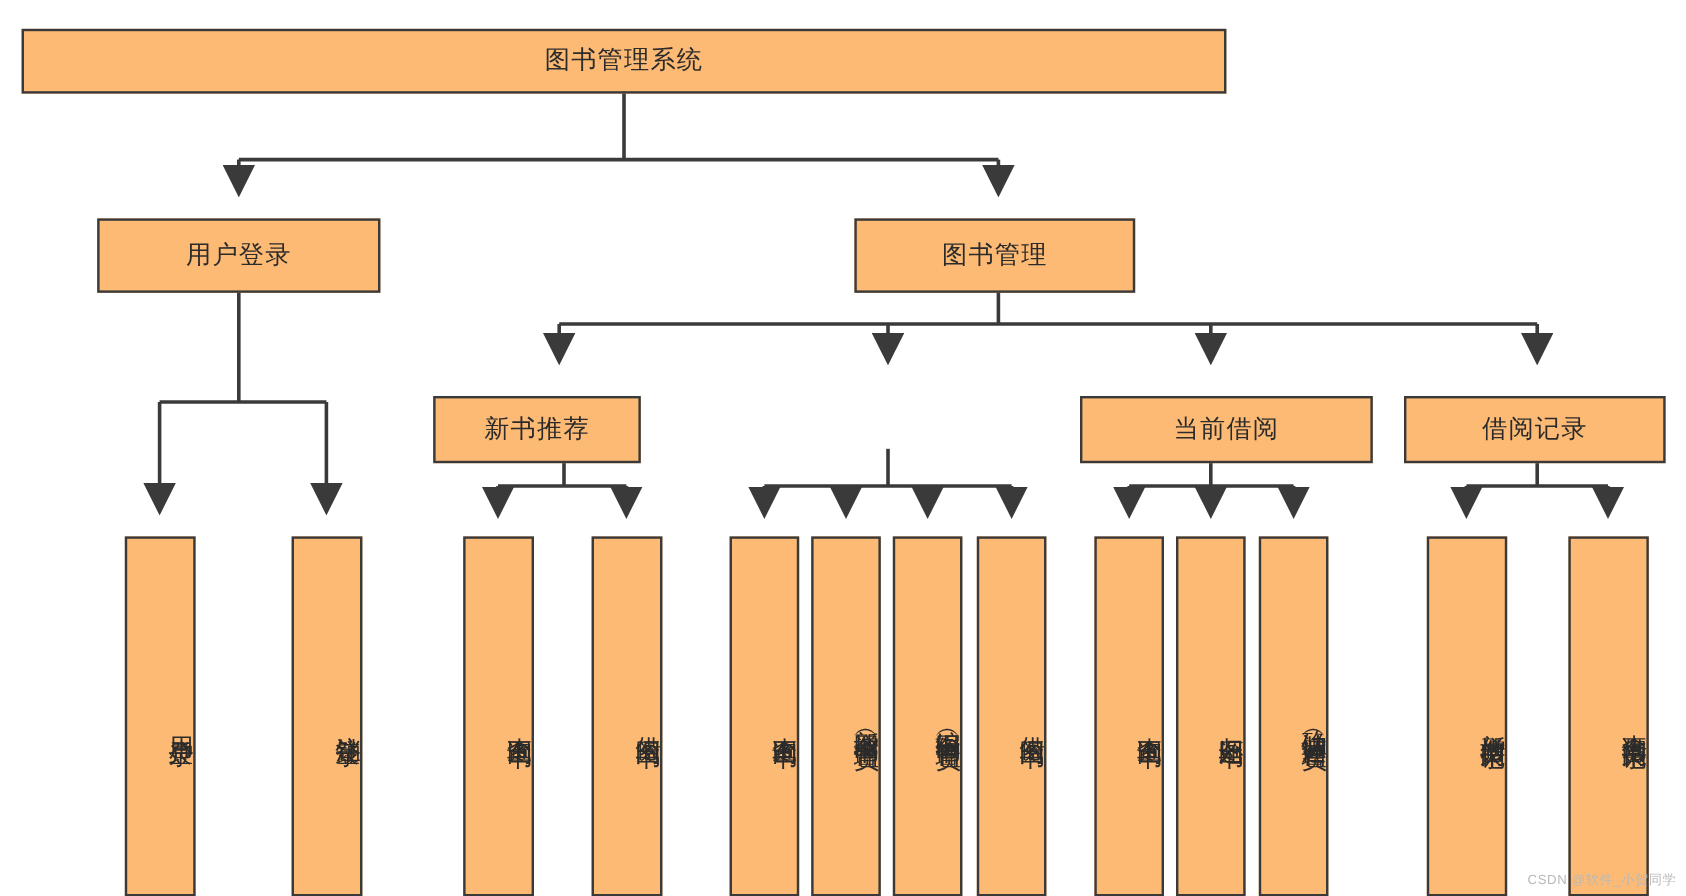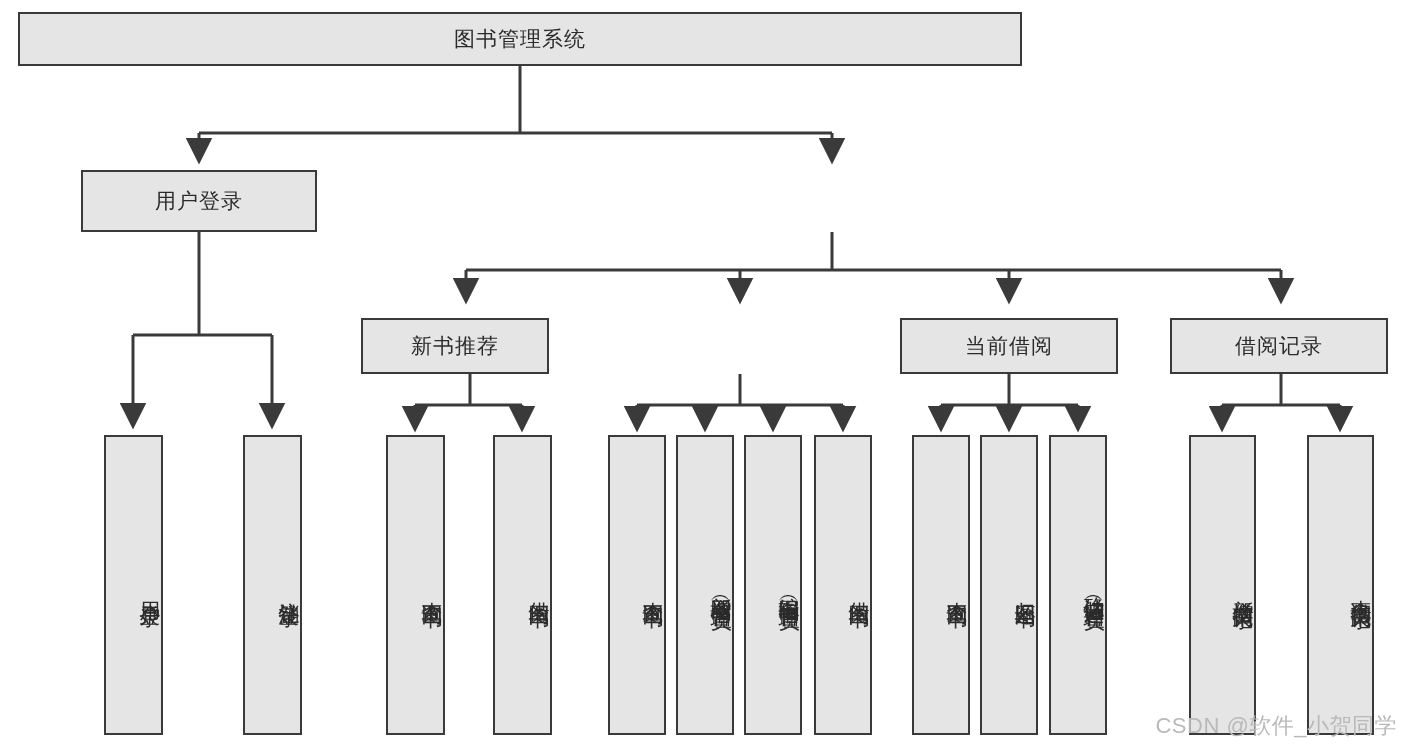--- a/index.html
+++ b/index.html
@@ -23,25 +23,26 @@
     left: 0;
     top: 0;
     width: 1405px;
     height: 747px;
     pointer-events: none;
   }
   .node {
     position: absolute;
     box-sizing: border-box;
     border: 2px solid #3a3a3a;
-    background: #e5e5e5;
+    background: #fdba74;
     display: flex;
     align-items: center;
     justify-content: center;
     color: #2b2b2b;
+    margin-top: 12px;
   }
   .node.horiz {
     font-size: 21px;
     letter-spacing: 1px;
     line-height: 1.2;
   }
   .node.vert {
     writing-mode: vertical-rl;
     text-orientation: upright;
     font-size: 21px;
@@ -53,21 +54,21 @@
   }
   .node.vert .vlabel {
     writing-mode: vertical-rl;
     text-orientation: upright;
     display: block;
   }
   #watermark {
     position: absolute;
     right: 8px;
     bottom: 6px;
-    font-size: 22px;
+    font-size: 11px;
     color: #b9b9b9;
     letter-spacing: 0.5px;
     white-space: nowrap;
   }
 </style>
 </head>
 <body>
 
 <div id="diagram-root">
 
@@ -121,25 +122,28 @@
     </g>
   </svg>
 
   <div class="node horiz" style="left:18px; top:12px; width:1004px; height:54px;">
     <span>图书管理系统</span>
   </div>
 
   <div class="node horiz" style="left:81px; top:170px; width:236px; height:62px;">
     <span>用户登录</span>
   </div>
+  <div class="node horiz" style="left:712px; top:170px; width:234px; height:62px;">
+    <span>图书管理</span>
+  </div>
 
-  <div class="node horiz" style="left:361px; top:318px; width:188px; height:56px;">
+  <div class="node horiz" style="left:361px; top:318px; width:173px; height:56px;">
     <span>新书推荐</span>
   </div>
-  <div class="node horiz" style="left:900px; top:318px; width:218px; height:56px;">
+  <div class="node horiz" style="left:900px; top:318px; width:244px; height:56px;font-family:Liberation Serif, serif;">
     <span>当前借阅</span>
   </div>
   <div class="node horiz" style="left:1170px; top:318px; width:218px; height:56px;align-items:center;">
     <span>借阅记录</span>
   </div>
 
   <div class="node vert" style="left:104px; top:435px; width:59px; height:300px;">
     <span class="vlabel">用户登录</span>
   </div>
   <div class="node vert" style="left:243px; top:435px; width:59px; height:300px;">

